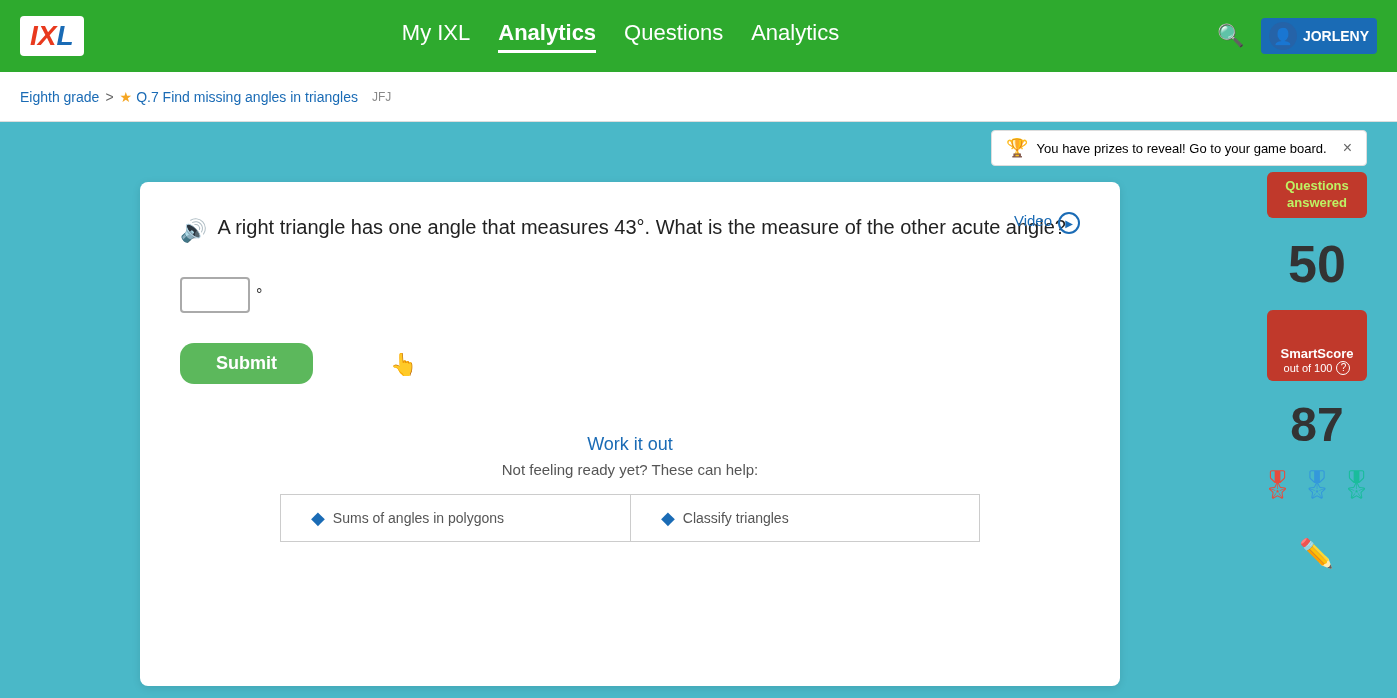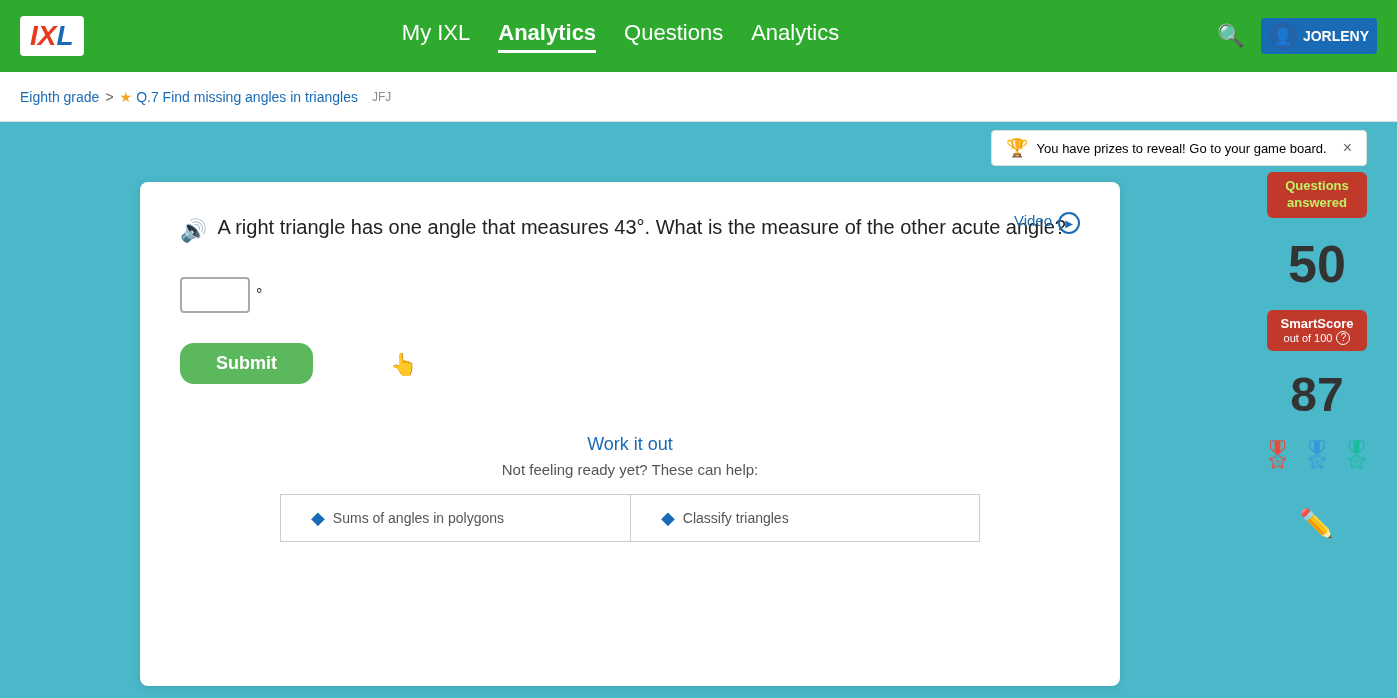--- a/index.html
+++ b/index.html
@@ -274,21 +274,21 @@
 
     .smartscore-badge {
       background: #c0392b;
       color: #fff;
       border-radius: 6px;
       padding: 6px 10px;
       text-align: center;
       font-size: 12px;
       width: 100px;
     }
-    .smartscore-label { font-weight: bold; font-size: 13px; }
+    .smartscore-label { font-weight: bold; font-size: 13px; margin-top: 30px; }
     .smartscore-sub { font-size: 11px; display: flex; align-items: center; justify-content: center; gap: 4px; }
 
     .smart-score-value {
       font-size: 48px;
       font-weight: bold;
       color: #333;
       text-align: center;
     }
 
     .badges-row {

